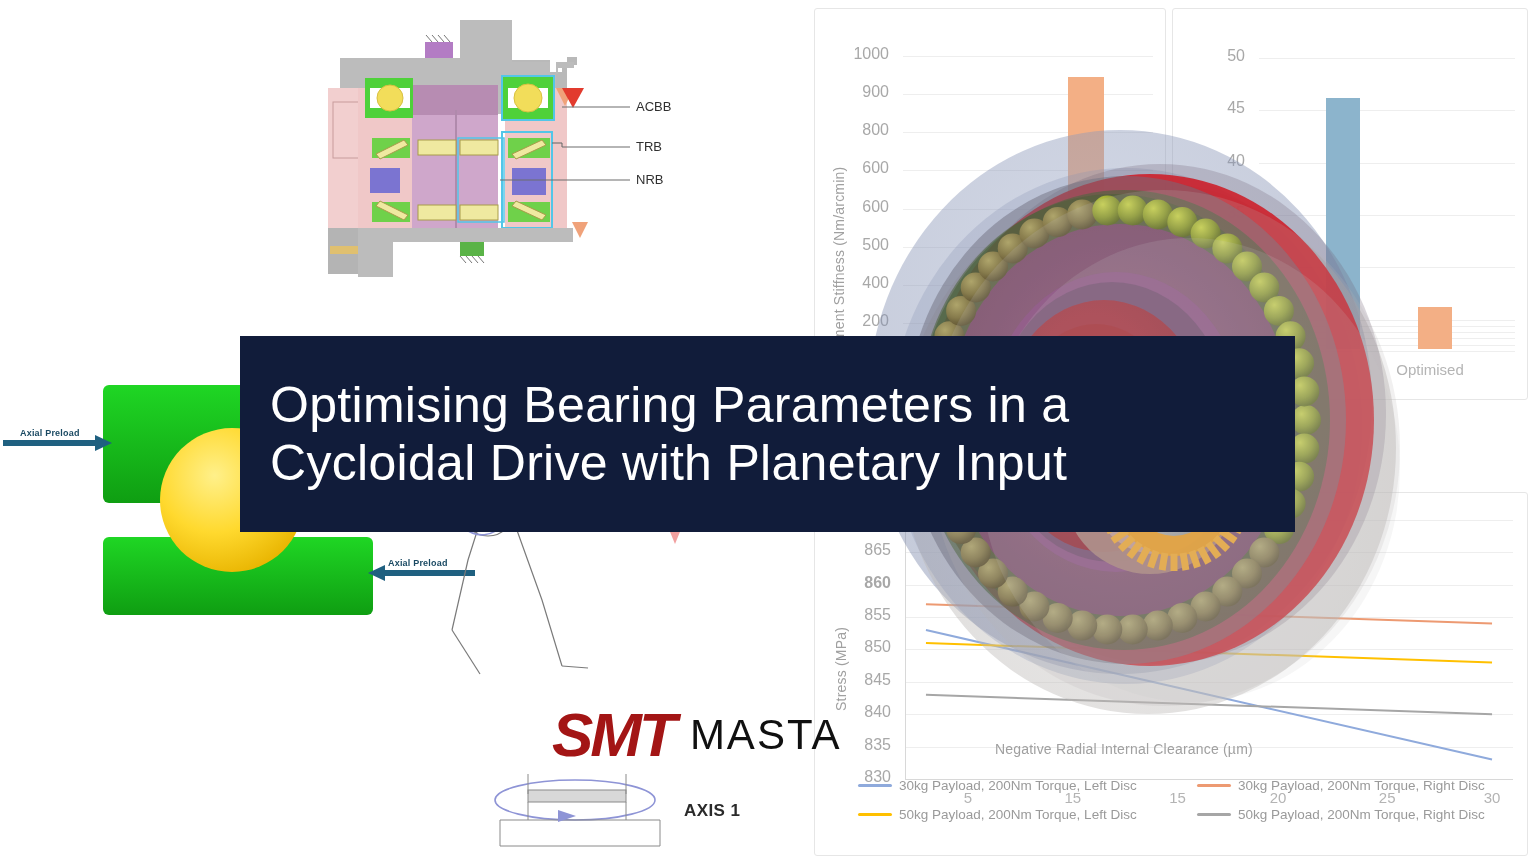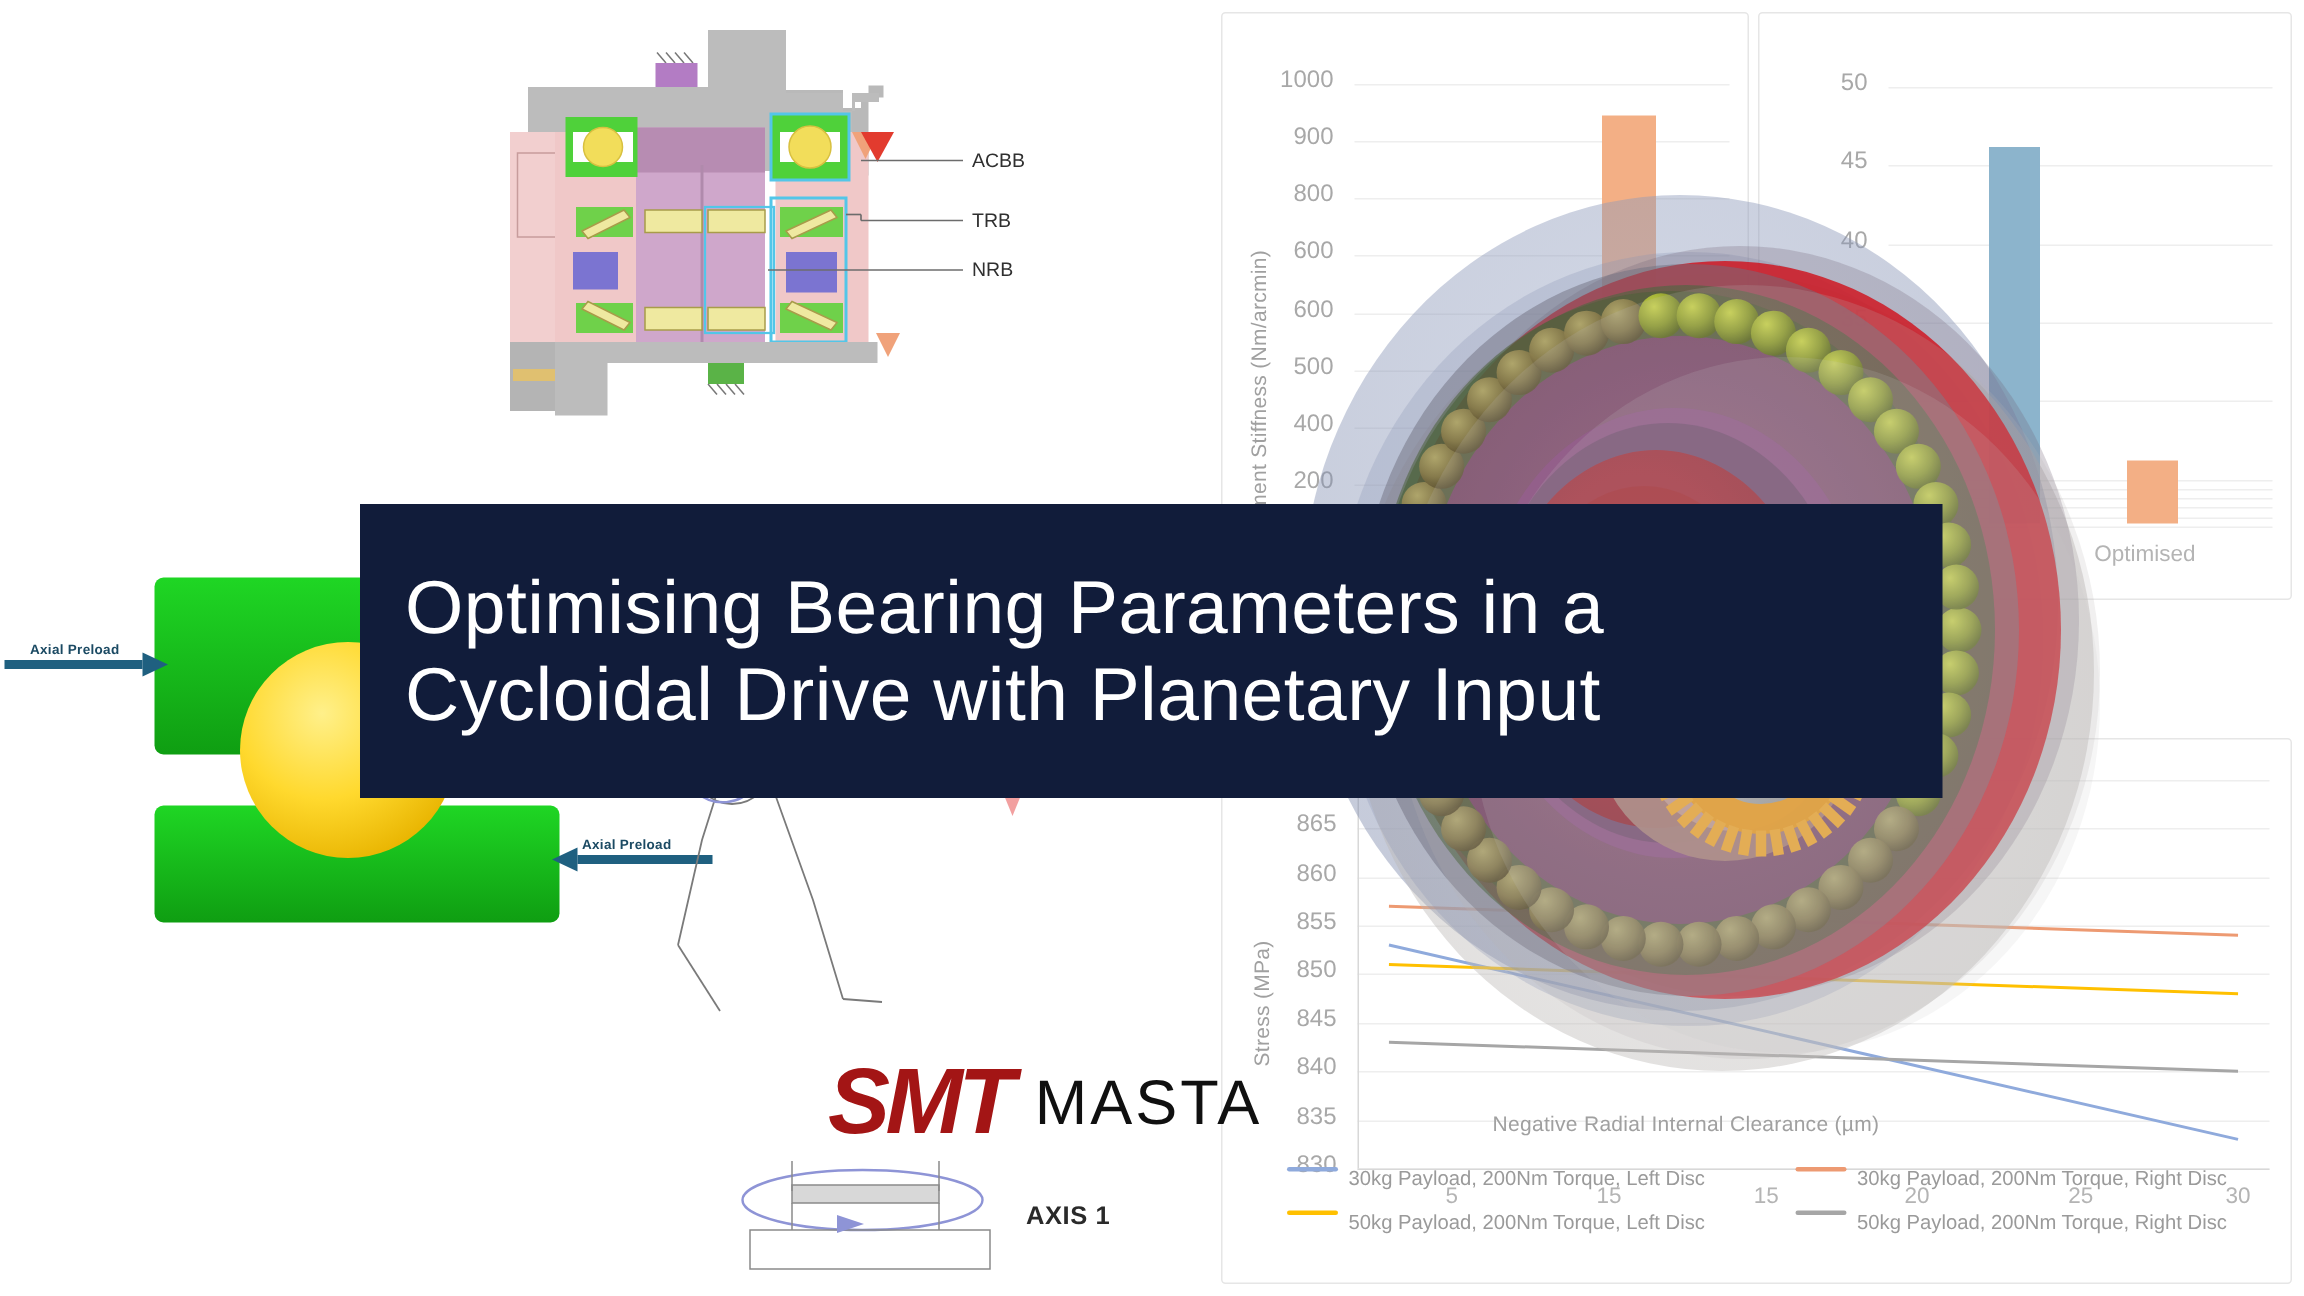--- a/index.html
+++ b/index.html
@@ -57,21 +57,21 @@
 
   
   .legend {
     position: absolute;
     left: 858px; top: 778px; width: 660px;
     display: grid;
     grid-template-columns: 1fr 1fr;
     row-gap: 14px;
     column-gap: 18px;
   }
-  .legend-item { display: flex; gap: 7px; }
+  .legend-item { display: flex; align-items: center; gap: 7px; }
   .legend-swatch { width: 34px; height: 3px; border-radius: 2px; flex: none; }
   .legend-label { color: #9a9a9a; font-size: 13.5px; white-space: nowrap; }
 
   
   #title-band {
     position: absolute;
     left: 240px; top: 336px;
     width: 1055px; height: 196px;
     background: #111c3a;
     display: flex; flex-direction: column;
@@ -81,21 +81,21 @@
   }
   #title-band .line {
     color: #ffffff;
     font-size: 50px;
     font-weight: 400;
     line-height: 1.16;
     letter-spacing: .3px;
   }
 
   
-  #bearing-section { position: absolute; left: 312px; top: 10px; width: 400px; height: 290px; }
+  #bearing-section { position: absolute; left: 300px; top: 10px; width: 400px; height: 290px; }
 
   
   #preload-diagram { position: absolute; left: 0px; top: 355px; width: 500px; height: 280px; }
   .preload-label {
     position: absolute; font-size: 9px; color: #1b4a63; font-weight: 700;
     letter-spacing: .2px; white-space: nowrap;
   }
 
   
   #robot-arm { position: absolute; left: 430px; top: 430px; width: 380px; height: 434px; }
@@ -333,21 +333,21 @@
   </div>
 
   <div class="panel" id="panel-stress">
     <div class="axis-title vert" style="left:18px; top:218px;">Stress (MPa)</div>
     <div class="plot" id="plot-stress" style="left:90px; top:14px; right:16px; bottom:78px;">
         <div class="gridline" style="left:0;width:608px;top:12.952380952380963px;"></div>
         <div class="ytick" style="top:1.9523809523809632px; right:620px; width:56px;">870</div>
         <div class="gridline" style="left:0;width:608px;top:45.333333333333314px;"></div>
         <div class="ytick" style="top:34.333333333333314px; right:620px; width:56px;">865</div>
         <div class="gridline" style="left:0;width:608px;top:77.71428571428572px;"></div>
-        <div class="ytick" style="top:66.71428571428572px; right:620px; width:56px;">860</div>
+        <div class="ytick" style="top:66.71428571428572px; right:620px; width:56px;font-weight:bold;">860</div>
         <div class="gridline" style="left:0;width:608px;top:110.0952380952381px;"></div>
         <div class="ytick" style="top:99.0952380952381px; right:620px; width:56px;">855</div>
         <div class="gridline" style="left:0;width:608px;top:142.47619047619048px;"></div>
         <div class="ytick" style="top:131.47619047619048px; right:620px; width:56px;">850</div>
         <div class="gridline" style="left:0;width:608px;top:174.85714285714286px;"></div>
         <div class="ytick" style="top:163.85714285714286px; right:620px; width:56px;">845</div>
         <div class="gridline" style="left:0;width:608px;top:207.23809523809524px;"></div>
         <div class="ytick" style="top:196.23809523809524px; right:620px; width:56px;">840</div>
         <div class="gridline" style="left:0;width:608px;top:239.61904761904762px;"></div>
         <div class="ytick" style="top:228.61904761904762px; right:620px; width:56px;">835</div>

